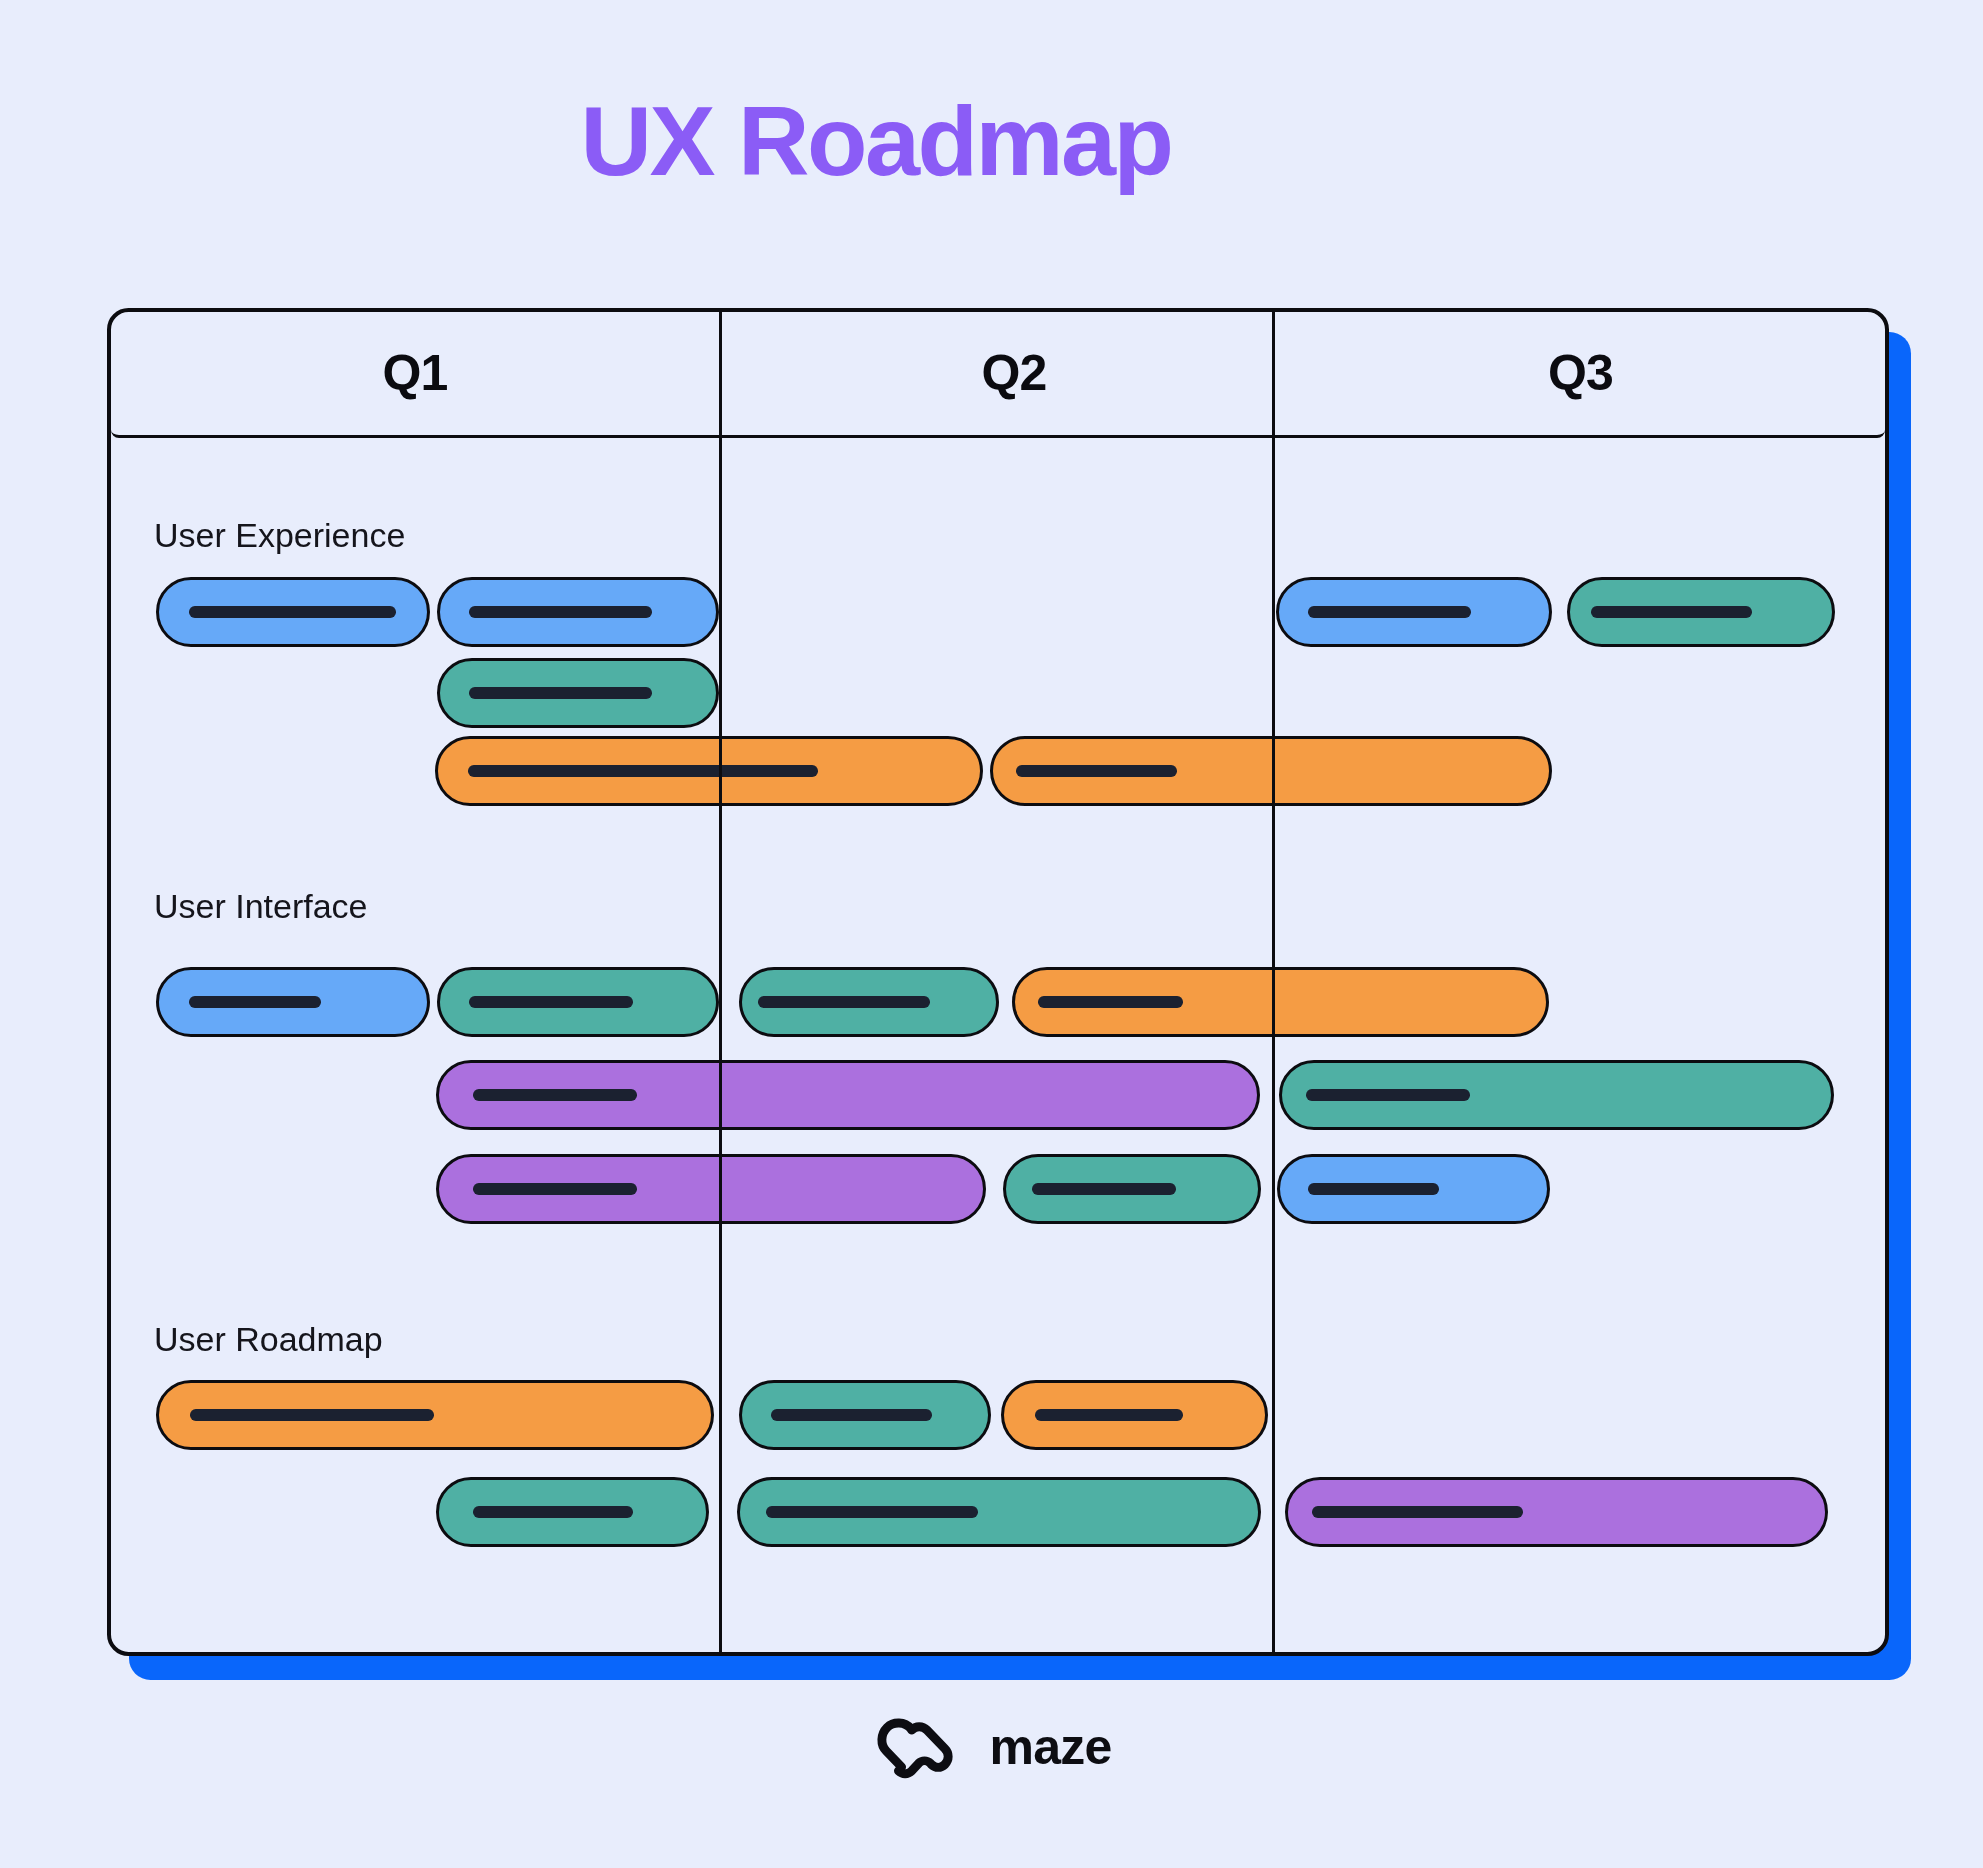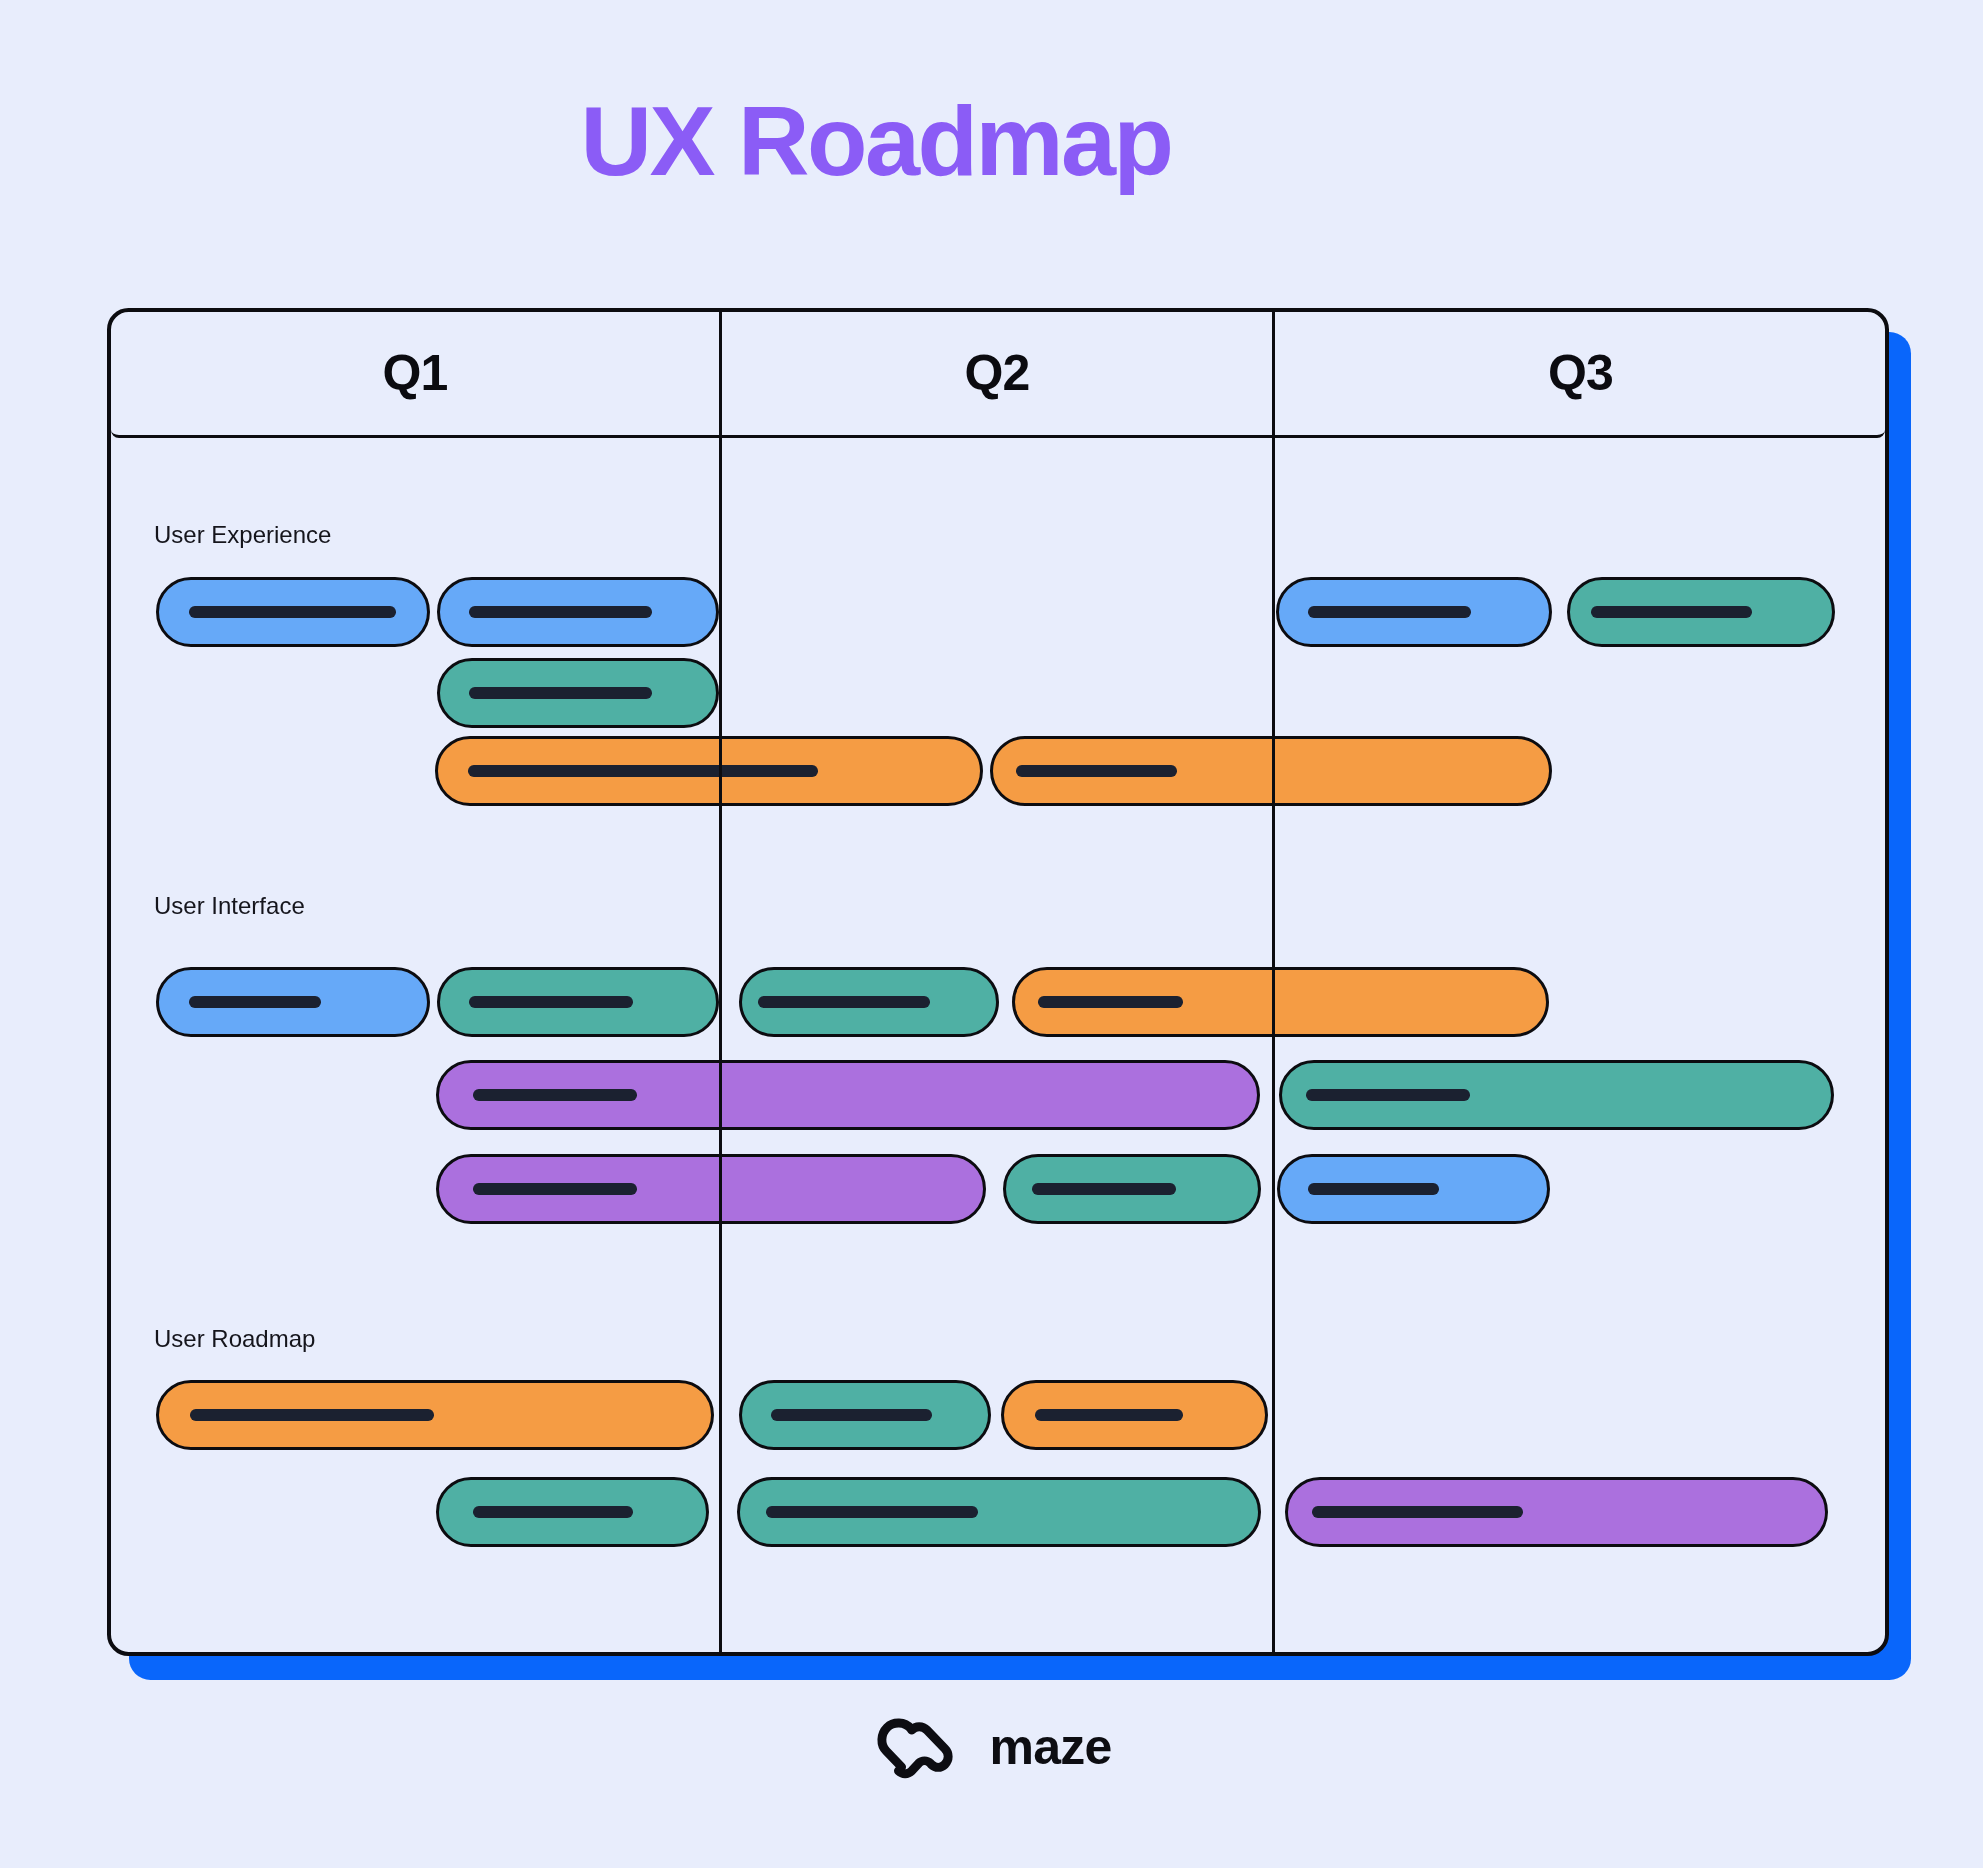--- a/index.html
+++ b/index.html
@@ -25,29 +25,29 @@
   .header{
     position:absolute;left:0;top:0;width:100%;height:123px;
     border-bottom:3.3px solid #0C0C10;z-index:1;border-radius:8px;
   }
   .qlabel{
     position:absolute;top:0;height:123px;line-height:123px;
     text-align:center;font-size:50px;font-weight:700;
     letter-spacing:-0.8px;color:#0B0B10;
   }
   .qcol1{left:0;width:608px;}
-  .qcol2{left:611px;width:550px;}
+  .qcol2{left:611px;width:550px;padding-left:17px;}
   .qcol3{left:1165px;width:609px;}
   .vdivider{
     position:absolute;top:0;height:100%;width:3.3px;
     background:#0C0C10;z-index:3;
   }
   .sec-label{
     position:absolute;left:43px;height:40px;line-height:40px;
-    font-size:24px;font-weight:400;color:#15151C;z-index:1;
+    font-size:34px;font-weight:400;color:#15151C;z-index:1;
   }
   .bar{
     position:absolute;height:70px;
     border:3.3px solid #0C0C10;border-radius:36px;
     box-sizing:border-box;z-index:2;
   }
   .bar-line{
     position:absolute;top:26px;height:11.6px;border-radius:5.8px;
     background:#1B2130;
   }

